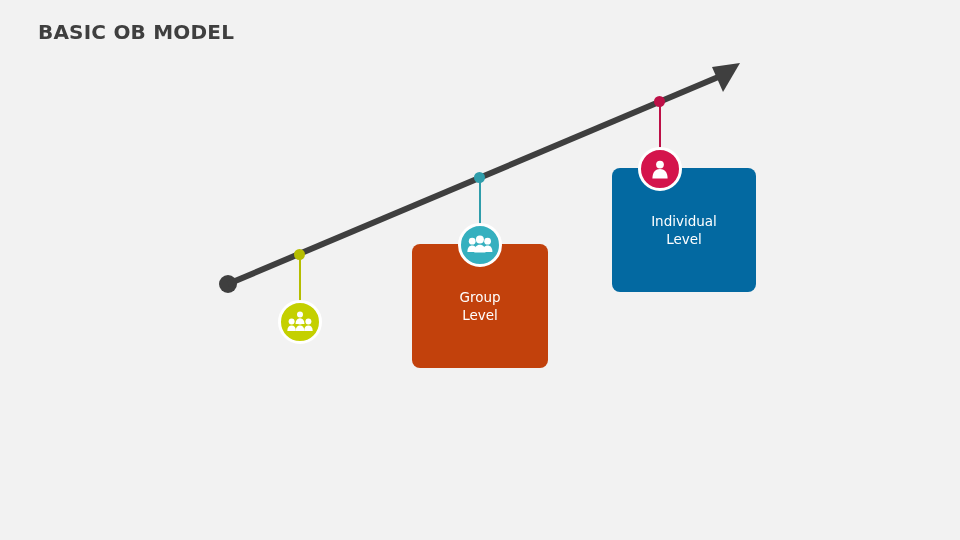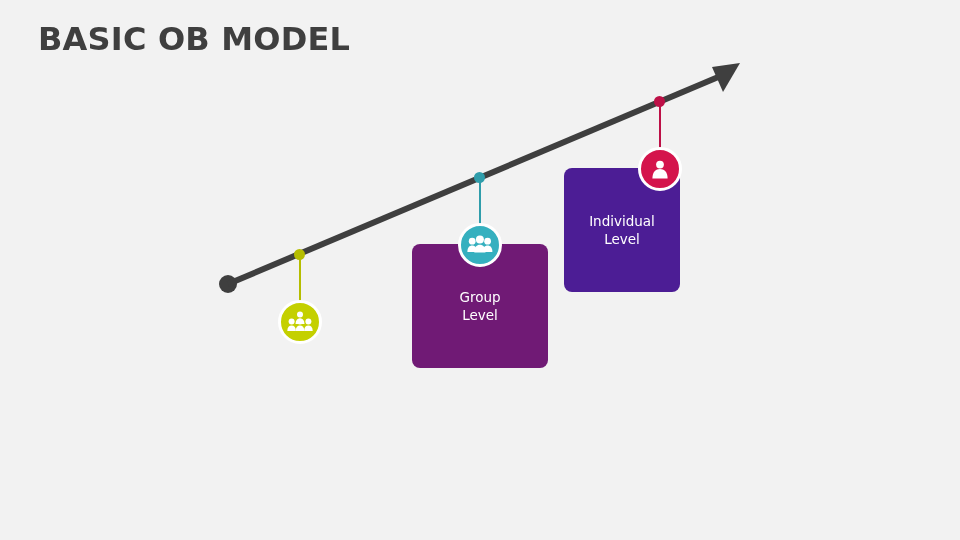--- a/index.html
+++ b/index.html
@@ -16,21 +16,21 @@
   .slide {
     position: relative;
     width: 960px;
     height: 540px;
     background: #f2f2f2;
   }
   .title {
     position: absolute;
     left: 38px;
     top: 20px;
-    font-size: 32px;
+    font-size: 20px;
     font-weight: bold;
     color: #3f3f3f;
     letter-spacing: 0.2px;
     font-family: "DejaVu Sans", sans-serif;
   }
   .arrow-layer {
     position: absolute;
     left: 0;
     top: 0;
     width: 960px;
@@ -58,28 +58,28 @@
     top: 320px;
     width: 138px;
     height: 124px;
     background: #c4d000;
   }
   .card-group {
     left: 412px;
     top: 244px;
     width: 136px;
     height: 124px;
-    background: #701a75;
+    background: #c2410c;
   }
   .card-ind {
-    left: 564px;
+    left: 612px;
     top: 168px;
-    width: 116px;
+    width: 144px;
     height: 124px;
-    background: #4c1d95;
+    background: #0369a1;
   }
   .badge {
     position: absolute;
     width: 44px;
     height: 44px;
     border-radius: 50%;
     border: 3px solid #ffffff;
     display: flex;
     align-items: center;
     justify-content: center;

